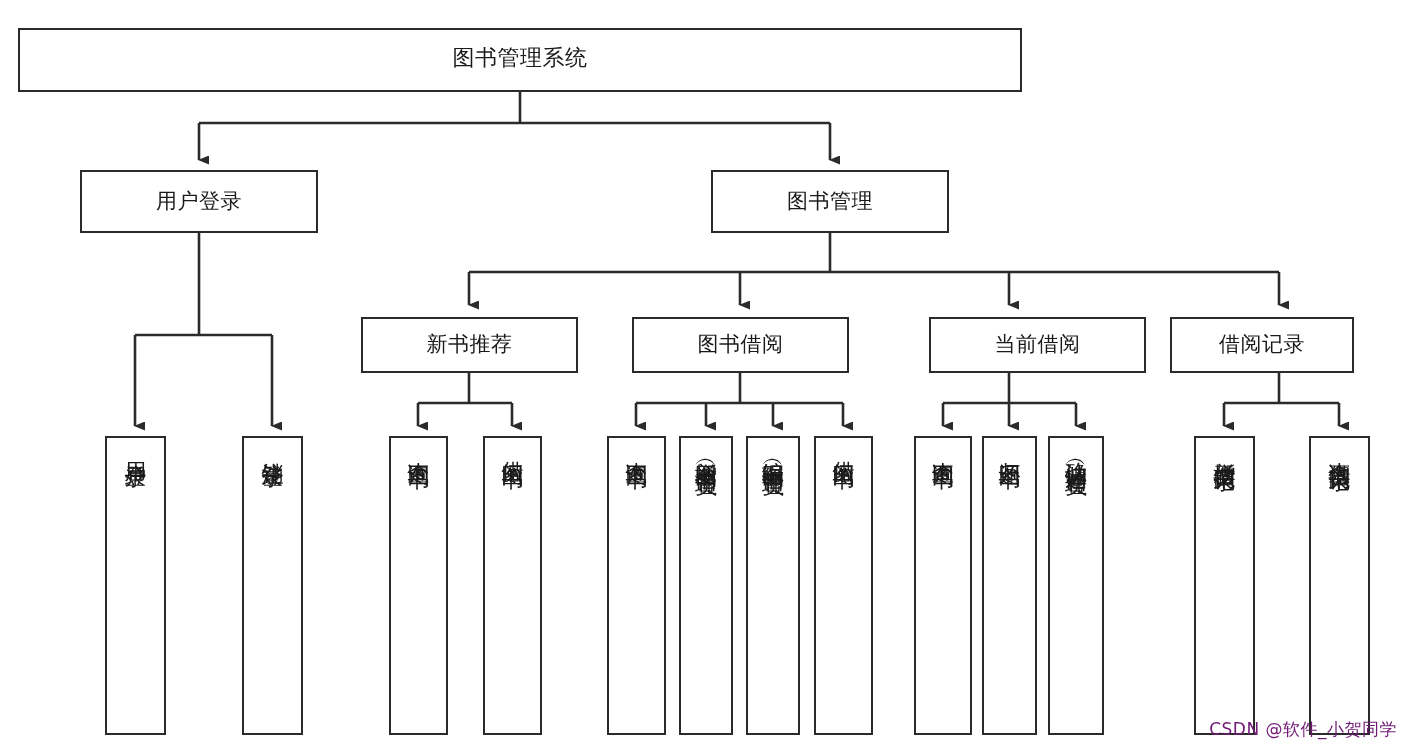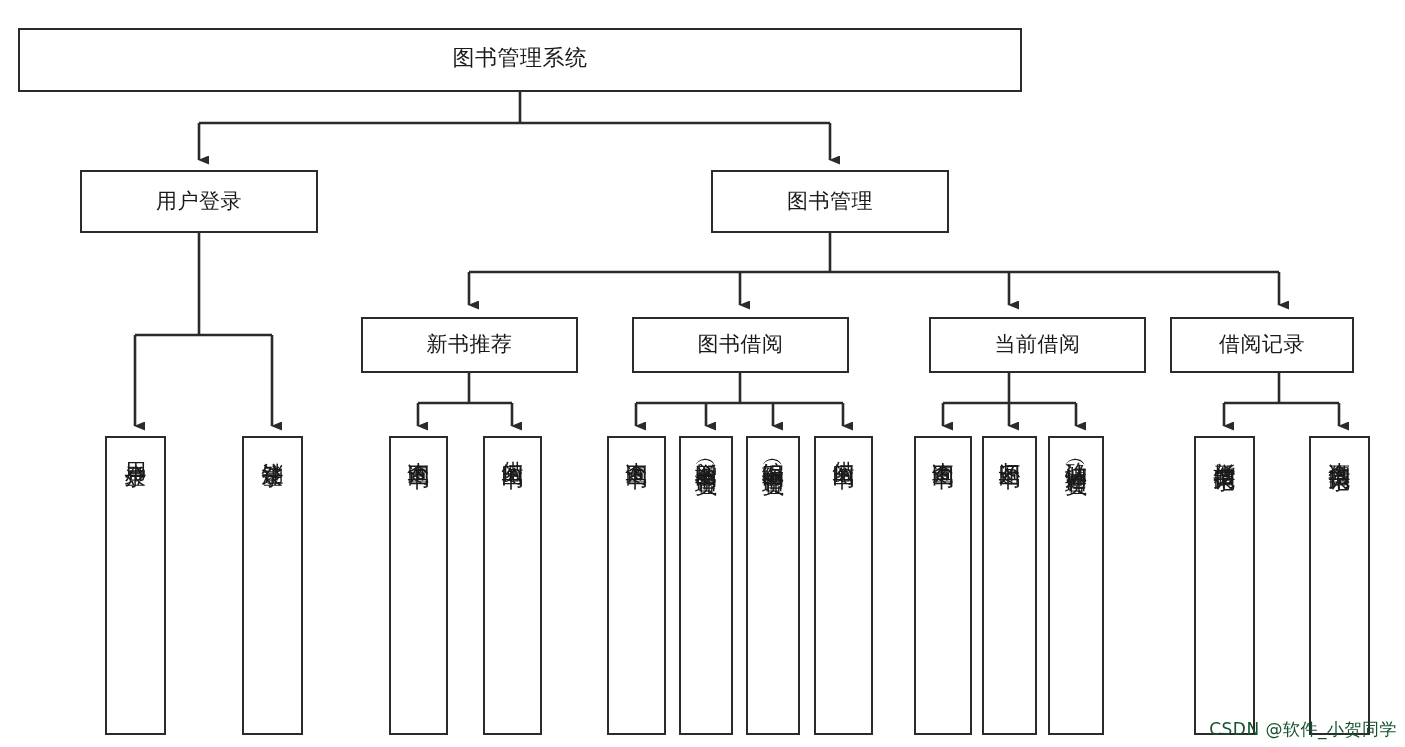--- a/index.html
+++ b/index.html
@@ -58,21 +58,21 @@
     font-size: 22px;
     line-height: 1.0;
     letter-spacing: 2px;
     white-space: nowrap;
   }
   .watermark {
     position: absolute;
     right: 8px;
     bottom: 6px;
     font-size: 17px;
-    color: #14532d;
+    color: #701a75;
     z-index: 5;
     letter-spacing: 0.5px;
     white-space: nowrap;
     pointer-events: none;
   }
 </style>
 </head>
 <body>
 
 <div id="diagram-root">

